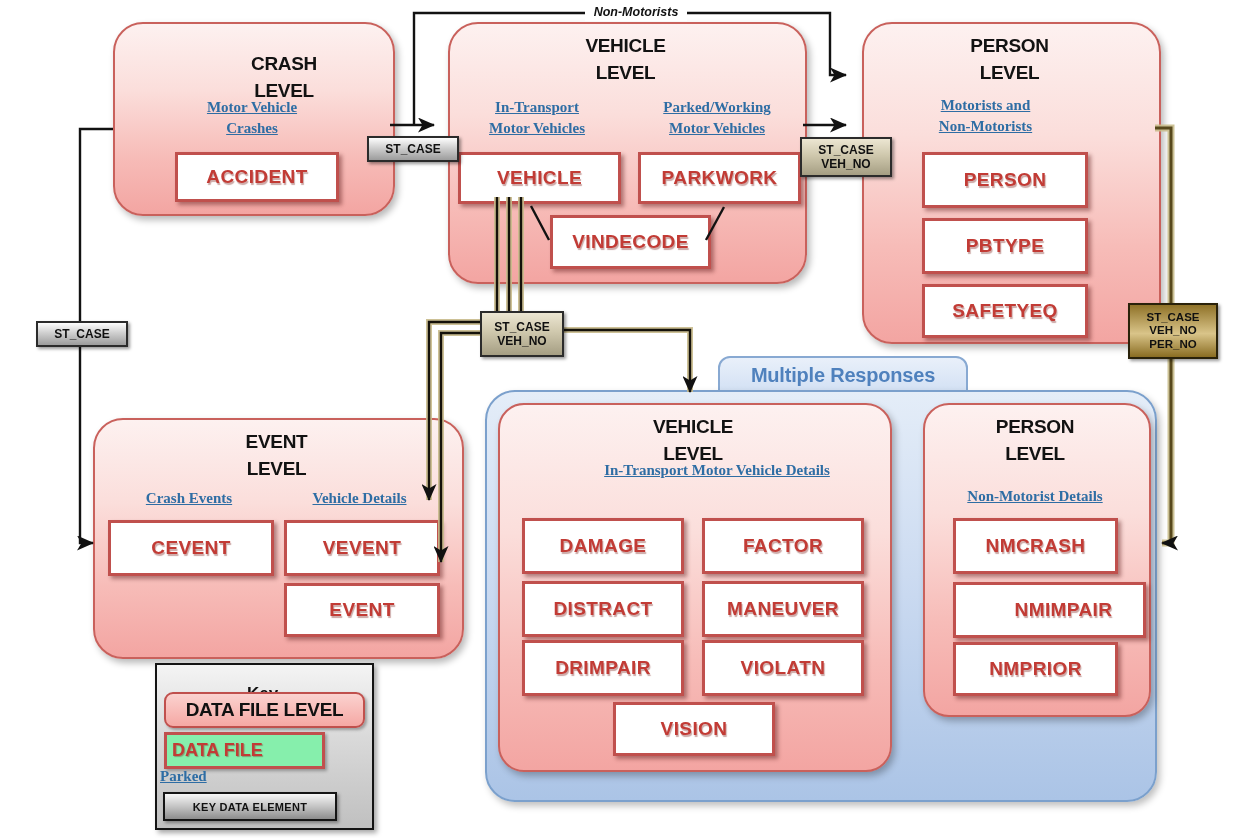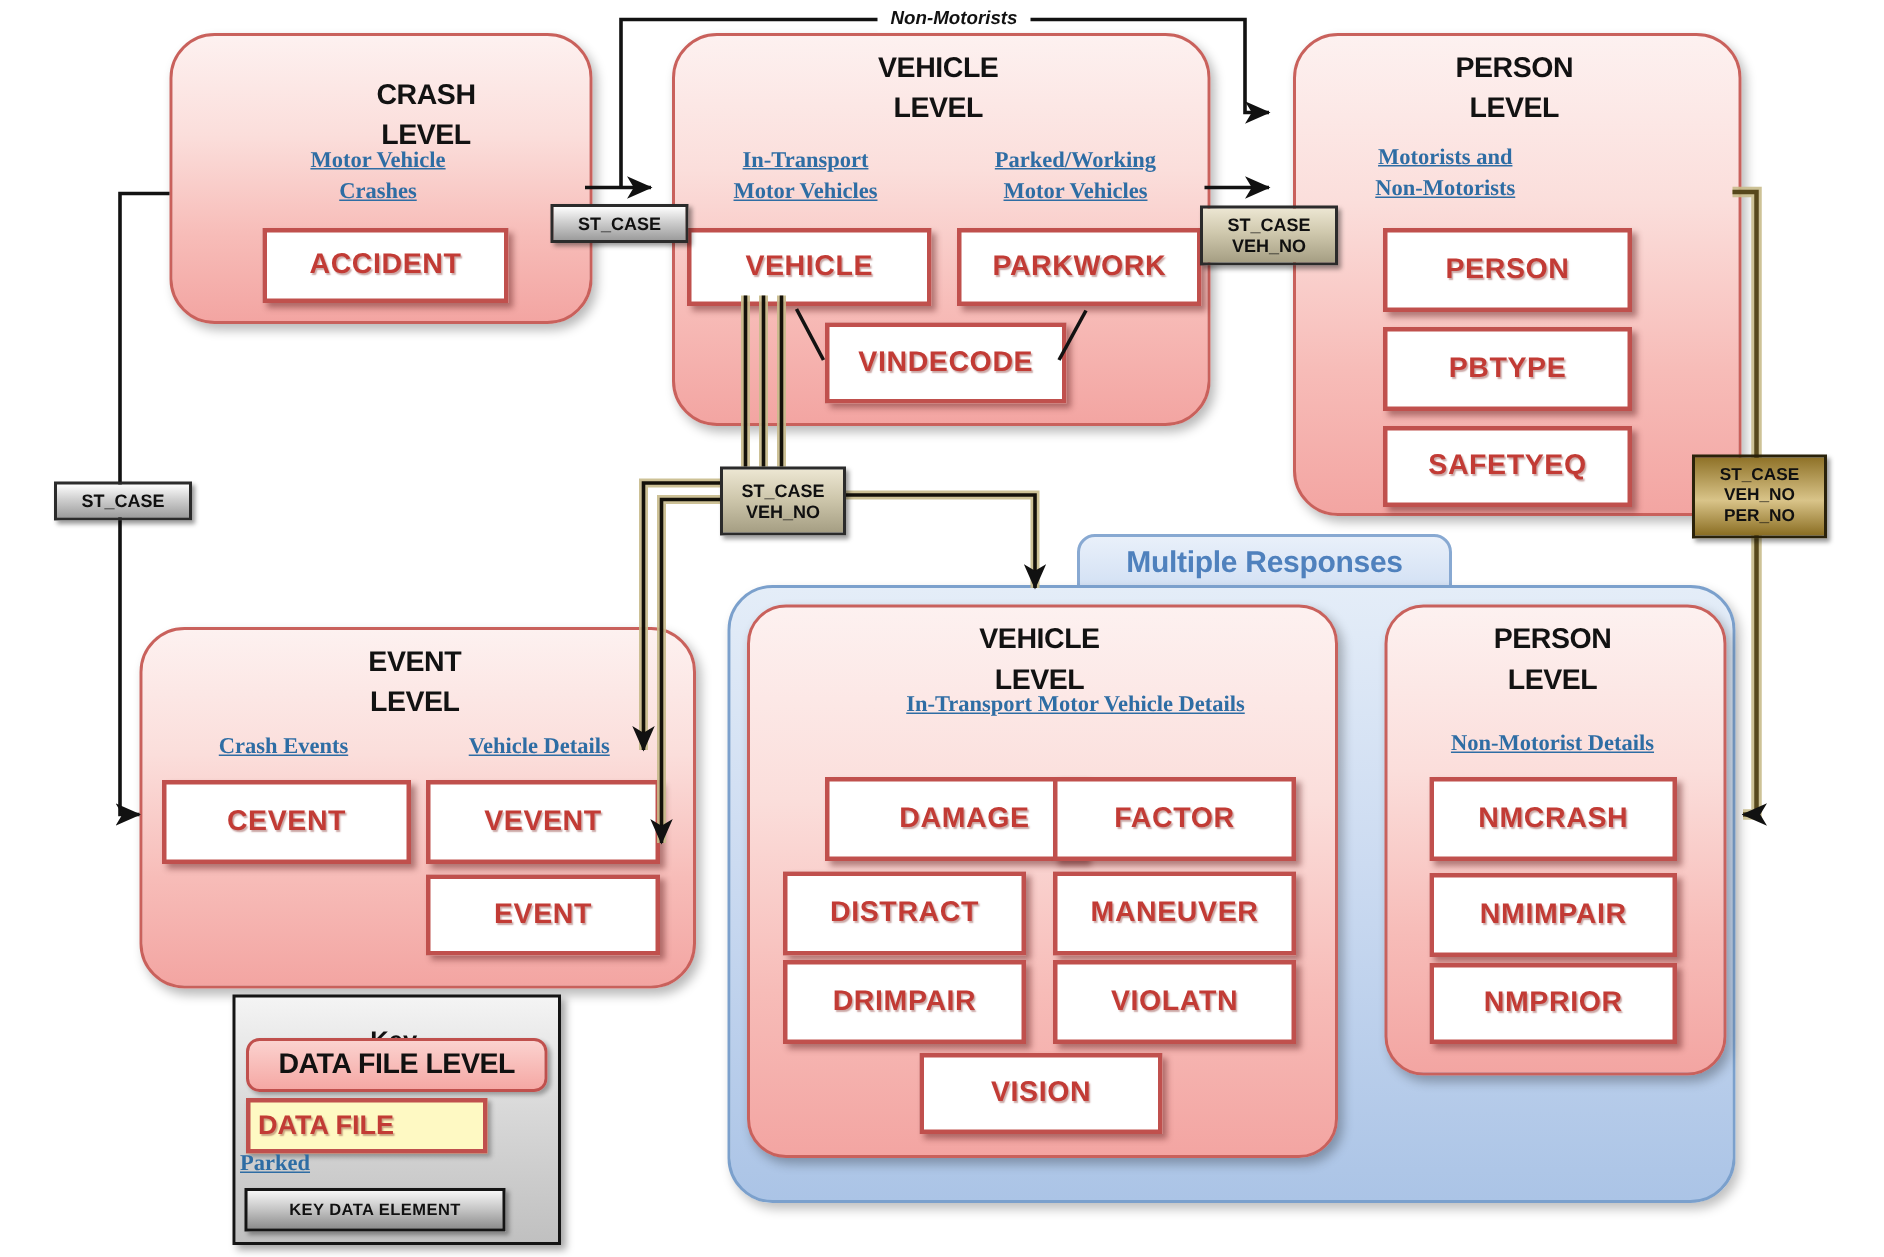--- a/index.html
+++ b/index.html
@@ -49,21 +49,21 @@
 
   
   .legend-box{position:absolute;background:linear-gradient(180deg,#f4f4f4 0%,#d9d9d9 45%,#c0c0c0 100%);
     border:2px solid #141414;box-shadow:3px 3px 5px rgba(0,0,0,0.35);}
   .legend-title{position:absolute;text-align:center;font-weight:bold;font-size:17px;
     color:#111;text-decoration:underline;margin-top:18px;}
   .legend-level-chip{position:absolute;border-radius:9px;border:2px solid #c0504d;
     background:linear-gradient(180deg,#fbd2cf 0%,#f5a8a4 100%);display:flex;align-items:center;
     justify-content:center;font-weight:bold;font-size:19px;color:#111;letter-spacing:-0.3px;
     box-shadow:2px 2px 3px rgba(0,0,0,0.3);}
-  .legend-file-chip{position:absolute;background:#fef9c3;border:3px solid #c0504d;
+  .legend-file-chip{position:absolute;background:#86efac;border:3px solid #c0504d;
     display:flex;align-items:center;justify-content:flex-start;padding-left:5px;
     font-weight:bold;font-size:18px;color:#c23b35;text-shadow:1px 1px 1px rgba(125,35,30,0.4);
     box-shadow:2px 2px 3px rgba(0,0,0,0.3);}
   .legend-records{position:absolute;font-family:"Liberation Serif",serif;font-weight:bold;
     font-size:15px;color:#2e6da4;text-decoration:underline;}
   .legend-element-chip{position:absolute;border:2px solid #141414;
     background:linear-gradient(180deg,#f6f6f6 0%,#c4c4c4 50%,#8d8d8d 100%);
     display:flex;align-items:center;justify-content:center;font-weight:bold;font-size:11px;
     letter-spacing:0.3px;color:#111;box-shadow:2px 2px 3px rgba(0,0,0,0.35);}
 
@@ -117,21 +117,21 @@
     <span class="bl">Crashes</span>
   </div>
   <div class="blue-sub z4" style="left:452px;top:97px;width:170px;">
     <span class="bl">In-Transport</span>
     <span class="bl">Motor Vehicles</span>
   </div>
   <div class="blue-sub z4" style="left:628px;top:97px;width:178px;">
     <span class="bl">Parked/Working</span>
     <span class="bl">Motor Vehicles</span>
   </div>
-  <div class="blue-sub z4" style="left:816px;top:95px;width:295px;text-decoration:underline;">
+  <div class="blue-sub z4" style="left:838px;top:95px;width:295px;text-decoration:underline;">
     <span class="bl">Motorists and</span>
     <span class="bl">Non-Motorists</span>
   </div>
   <div class="blue-sub z4" style="left:100px;top:488px;width:178px;">
     <span class="bl">Crash Events</span>
   </div>
   <div class="blue-sub z4" style="left:272px;top:488px;width:175px;">
     <span class="bl">Vehicle Details</span>
   </div>
   <div class="blue-sub z4" style="left:498px;top:460px;width:390px;padding-left:24px;">
@@ -144,29 +144,29 @@
   <div class="file-box z4" style="left:175px;top:152px;width:158px;height:44px;">ACCIDENT</div>
   <div class="file-box z4" style="left:458px;top:152px;width:157px;height:46px;">VEHICLE</div>
   <div class="file-box z4" style="left:638px;top:152px;width:157px;height:46px;">PARKWORK</div>
   <div class="file-box z4" style="left:550px;top:215px;width:155px;height:48px;">VINDECODE</div>
   <div class="file-box z4" style="left:922px;top:152px;width:160px;height:50px;">PERSON</div>
   <div class="file-box z4" style="left:922px;top:218px;width:160px;height:50px;">PBTYPE</div>
   <div class="file-box z4" style="left:922px;top:284px;width:160px;height:48px;">SAFETYEQ</div>
   <div class="file-box z4" style="left:108px;top:520px;width:160px;height:50px;">CEVENT</div>
   <div class="file-box z4" style="left:284px;top:520px;width:150px;height:50px;">VEVENT</div>
   <div class="file-box z4" style="left:284px;top:583px;width:150px;height:48px;">EVENT</div>
-  <div class="file-box z4" style="left:550px;top:518px;width:156px;height:50px;padding-left:12px;">DAMAGE</div>
+  <div class="file-box z4" style="left:522px;top:518px;width:156px;height:50px;">DAMAGE</div>
   <div class="file-box z4" style="left:702px;top:518px;width:156px;height:50px;">FACTOR</div>
   <div class="file-box z4" style="left:522px;top:581px;width:156px;height:50px;">DISTRACT</div>
   <div class="file-box z4" style="left:702px;top:581px;width:156px;height:50px;">MANEUVER</div>
   <div class="file-box z4" style="left:522px;top:640px;width:156px;height:50px;">DRIMPAIR</div>
   <div class="file-box z4" style="left:702px;top:640px;width:156px;height:50px;">VIOLATN</div>
   <div class="file-box z4" style="left:613px;top:702px;width:156px;height:48px;">VISION</div>
   <div class="file-box z4" style="left:953px;top:518px;width:159px;height:50px;">NMCRASH</div>
-  <div class="file-box z4" style="left:953px;top:582px;width:159px;height:50px;">NMIMPAIR</div>
+  <div class="file-box z4" style="left:953px;top:582px;width:159px;height:50px;padding-left:28px;">NMIMPAIR</div>
   <div class="file-box z4" style="left:953px;top:642px;width:159px;height:48px;">NMPRIOR</div>
 
   <svg id="connector-svg" width="1256" height="838" viewBox="0 0 1256 838">
     <defs>
       <marker id="arr" markerUnits="userSpaceOnUse" markerWidth="17" markerHeight="15" refX="16" refY="7.5" orient="auto">
         <path d="M0,0 L17,7.5 L0,15 L4.5,7.5 Z" fill="#111111"></path>
       </marker>
     </defs>
 
     <g stroke="#c8bb8b" stroke-width="6" fill="none" opacity="0.9">

